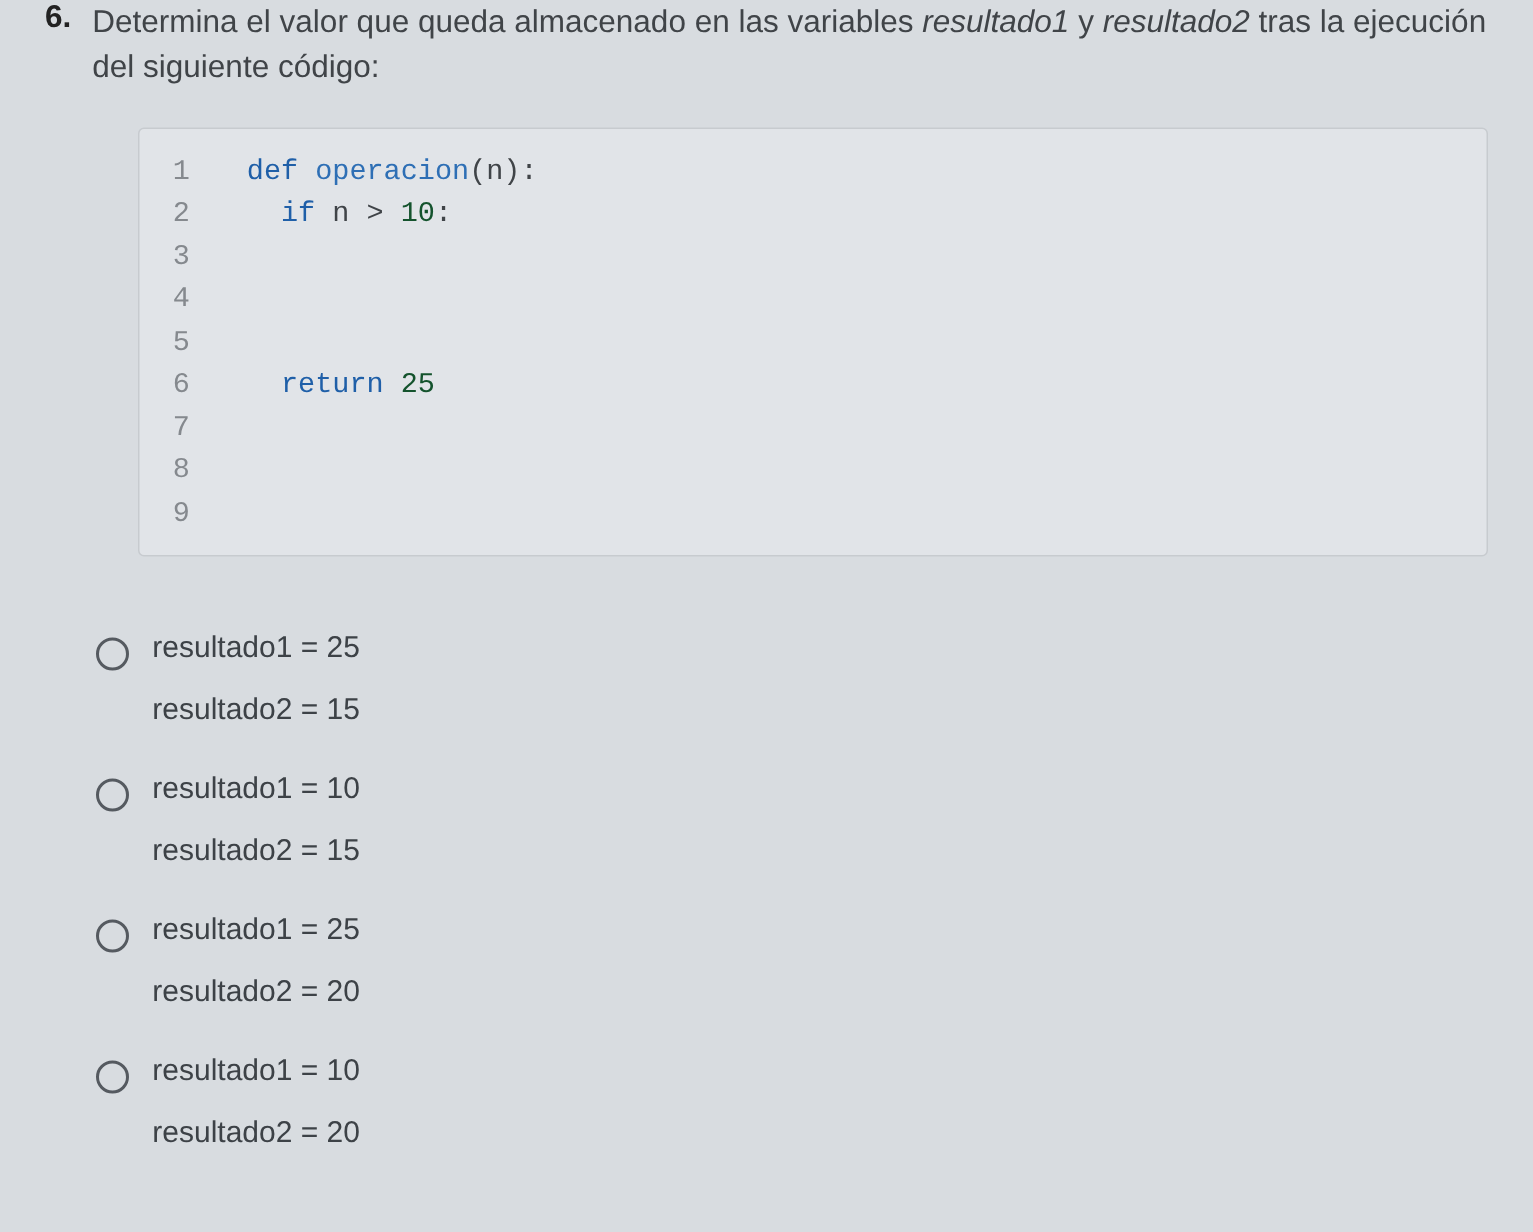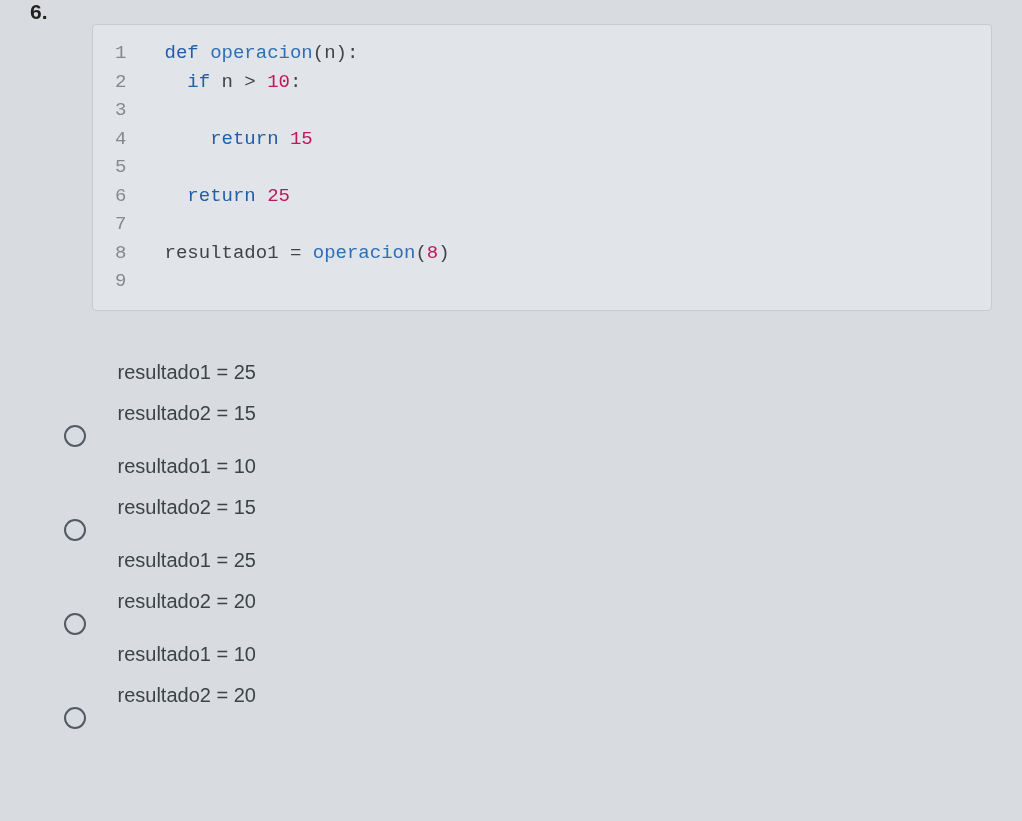--- a/index.html
+++ b/index.html
@@ -50,30 +50,30 @@
   .ln {
     width: 34px;
     color: #85898e;
     text-align: right;
     padding-right: 18px;
     user-select: none;
   }
   .code { white-space: pre; margin-left: 20px; }
   .kw  { color: #1f5fa8; }   
   .fn  { color: #2e6fb5; }   
-  .num { color: #be185d; }
+  .num { color: #14532d; }
   .plain { color: #404448; }
   .answers {
     margin-top: 20px;
     margin-left: 2px;
   }
   .opt {
     display: flex;
-    align-items: flex-end;
-    gap: 32px;
+    align-items: flex-start;
+    gap: 16px;
     margin-bottom: 8px;
   }
   .radio {
     width: 22px;
     height: 22px;
     border: 2px solid #555a60;
     border-radius: 50%;
     margin-top: 4px;
     flex: 0 0 auto;
     background: transparent;
@@ -87,51 +87,52 @@
     margin-bottom: 22px;
   }
 </style>
 </head>
 <body>
 
 <div class="wrap">
   <div class="q-row">
     <div class="q-number">6.</div>
     <div class="q-body">
+      <p class="q-text">
+        <span>Determina el valor que queda almacenado en las variables </span><span class="ital">resultado1</span><span> y </span><span class="ital">resultado2</span><span> tras la ejecución del siguiente código:</span>
+      </p>
 
       <div class="code-block" id="code-block">
           <div class="code-line">
             <span class="ln">1</span>
             <span class="code"><span class="kw">def </span><span class="fn">operacion</span><span class="plain">(n):</span></span>
           </div>
           <div class="code-line">
             <span class="ln">2</span>
             <span class="code"><span class="plain">  </span><span class="kw">if</span><span class="plain"> n &gt; </span><span class="num">10</span><span class="plain">:</span></span>
           </div>
           <div class="code-line">
             <span class="ln">3</span>
           </div>
           <div class="code-line">
             <span class="ln">4</span>
-            <span class="code"><span class="plain">    </span><span class="kw">return</span><span class="plain"> </span><span class="num">15</span></span>
           </div>
           <div class="code-line">
             <span class="ln">5</span>
           </div>
           <div class="code-line">
             <span class="ln">6</span>
             <span class="code"><span class="plain">  </span><span class="kw">return</span><span class="plain"> </span><span class="num">25</span></span>
           </div>
           <div class="code-line">
             <span class="ln">7</span>
             <span class="code"><span class="plain"></span></span>
           </div>
           <div class="code-line">
             <span class="ln">8</span>
-            <span class="code"><span class="plain">resultado1 = </span><span class="fn">operacion</span><span class="plain">(</span><span class="num">8</span><span class="plain">)</span></span>
           </div>
           <div class="code-line">
             <span class="ln">9</span>
           </div>
         </div>
 
       <div class="answers" id="answers">
           <div class="opt">
             <div class="radio"></div>
             <div class="opt-lines">

